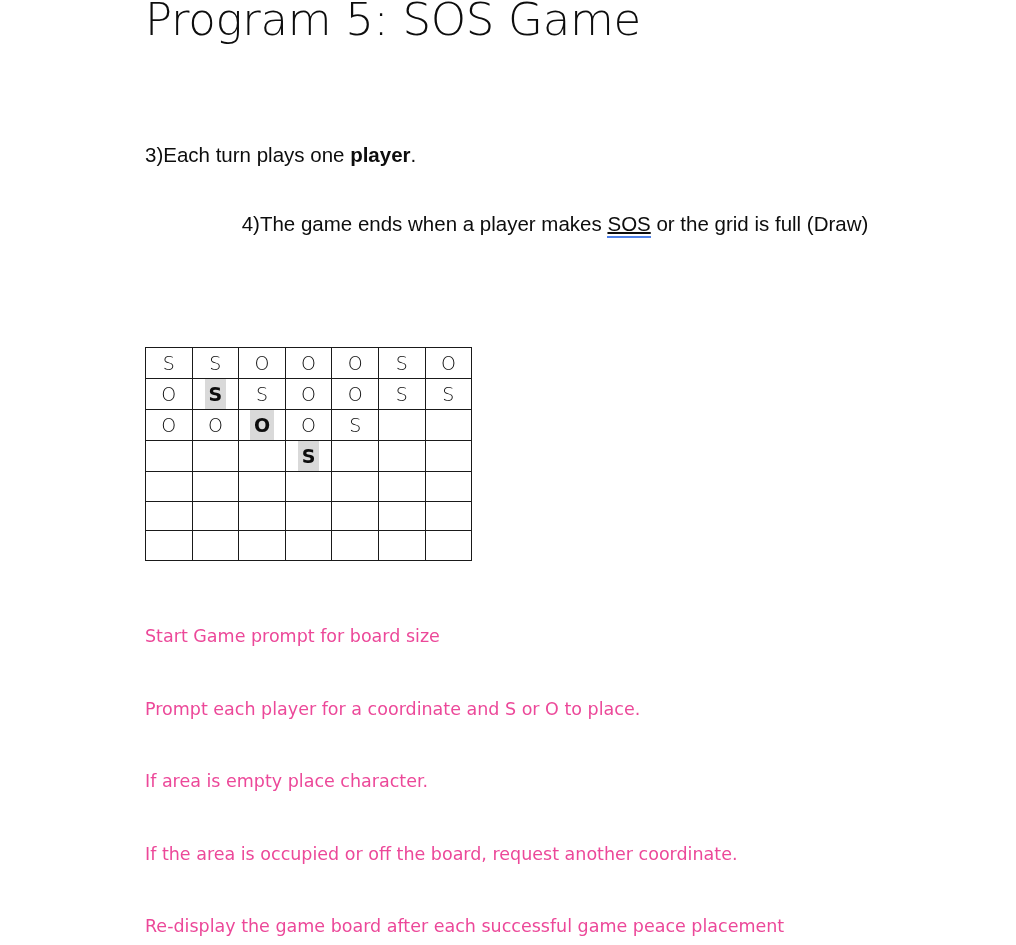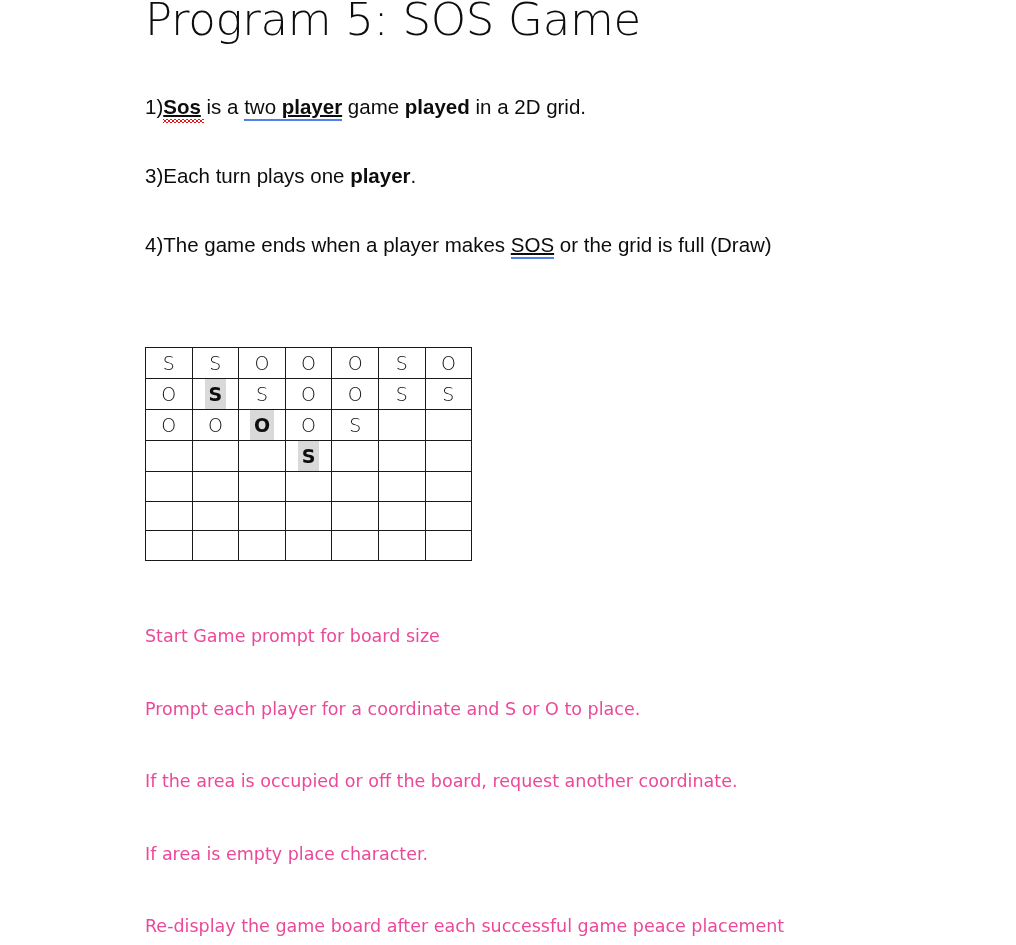--- a/index.html
+++ b/index.html
@@ -50,21 +50,21 @@
     line-height: 21px;
     color: #0d0d0d;
   }
   .rule-line {
     white-space: nowrap;
     margin: 0;
   }
   .rule-1 { margin-top: 0px; }
   .rule-2 { margin-top: 21px; }
   .rule-3 { margin-top: 48px; }
-  .rule-4 { margin-top: 48px; }
+  .rule-4 { margin-top: 48px; text-align: center; }
 
   .b { font-weight: bold; }
   .u { text-decoration: underline; text-underline-offset: 1px; }
 
   
   .spell {
     position: relative;
     font-weight: bold;
     text-decoration: underline;
     text-underline-offset: 1px;
@@ -148,21 +148,20 @@
 </style>
 </head>
 <body>
 
 <div class="page">
 
   <div class="doc-title">Program 5: SOS Game</div>
 
   <div class="rules">
 
-    <div class="rule-line rule-1"><span>1)</span><span class="spell">Sos</span><span> is a </span><span class="bluelink"><span>two </span><span class="b u">player</span></span><span> game </span><span class="b">played</span><span> in a 2D grid.</span></div>
 
 
     <div class="rule-line rule-3"><span>3)</span><span>Each turn plays one </span><span class="b">player</span><span>.</span></div>
 
     <div class="rule-line rule-4"><span>4)</span><span>The game ends when a player makes </span><span class="bluelink"><span class="u">SOS</span></span><span> or the grid is full (Draw)</span></div>
 
   </div>
 
   <table class="board">
     <tbody>
@@ -228,18 +227,18 @@
           <td></td>
           <td></td>
           <td></td>
         </tr>
       </tbody>
   </table>
 
   <div class="notes">
     <div class="note-line">Start Game prompt for board size</div>
     <div class="note-line">Prompt each player for a coordinate and S or O to place.</div>
+    <div class="note-line">If area is empty place character.</div>
     <div class="note-line">If the area is occupied or off the board, request another coordinate.</div>
-    <div class="note-line">If area is empty place character.</div>
     <div class="note-line">Re-display the game board after each successful game peace placement</div>
   </div>
 
 </div>
 
 </body></html>

